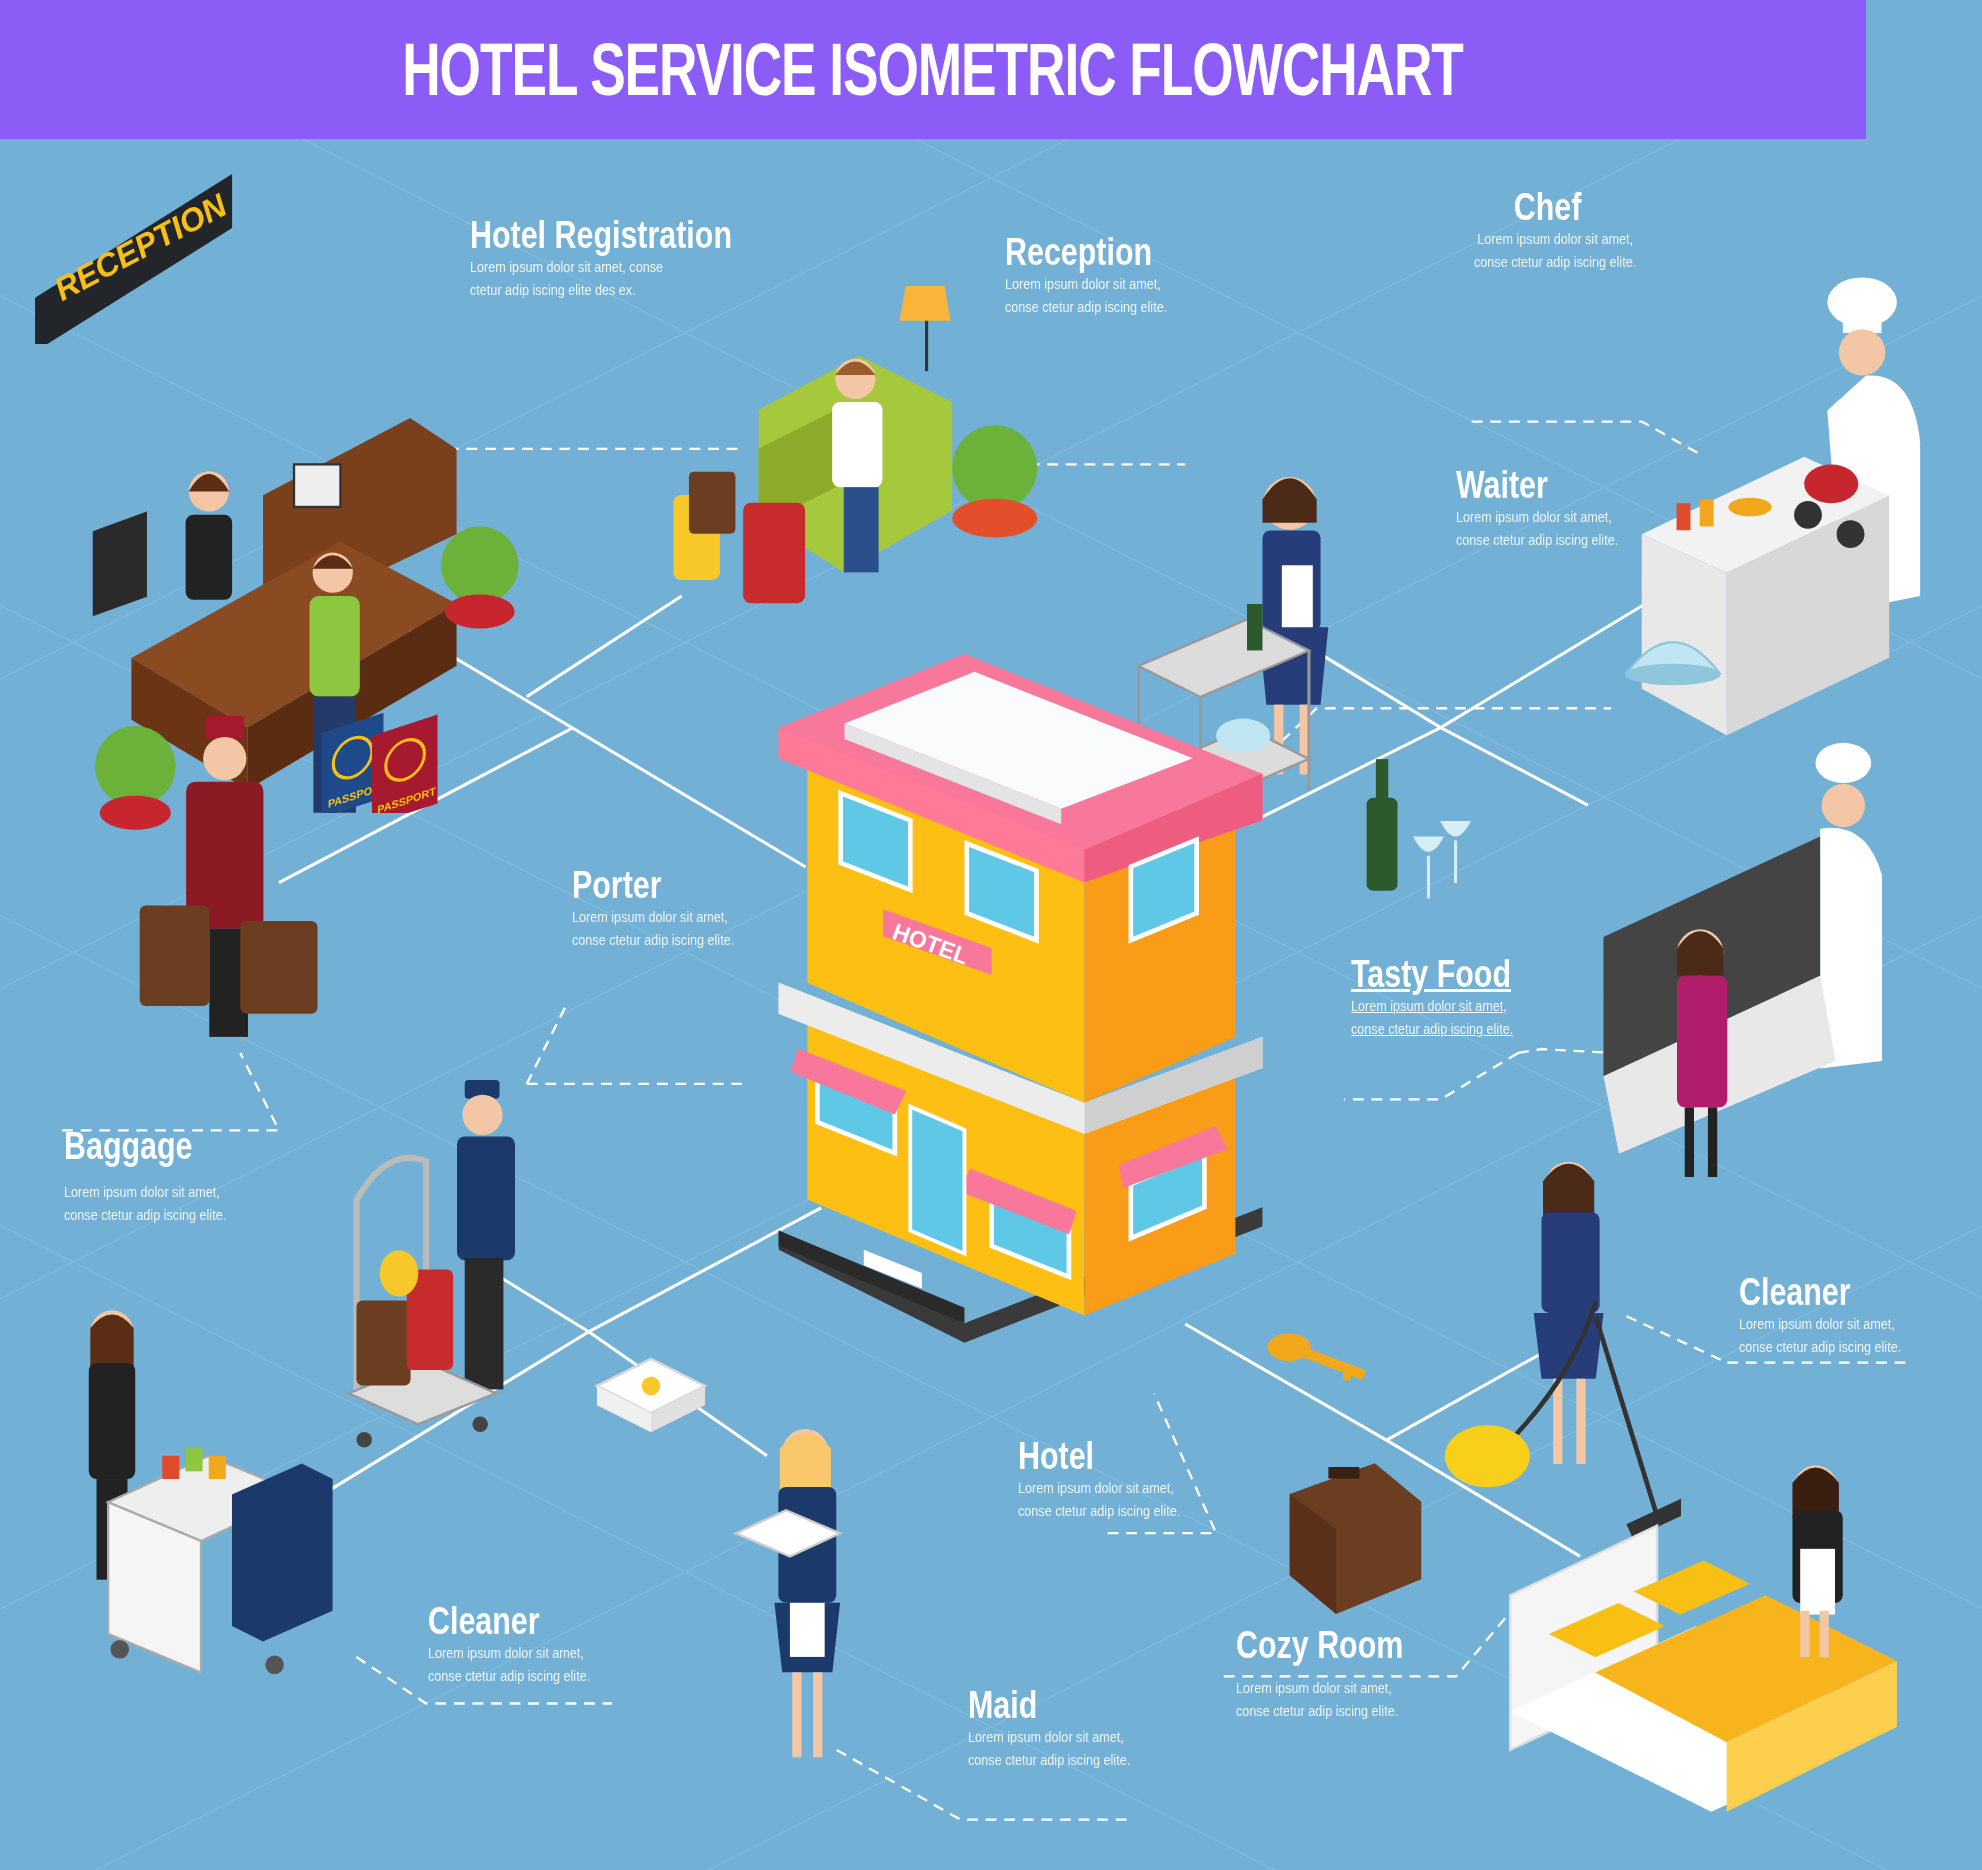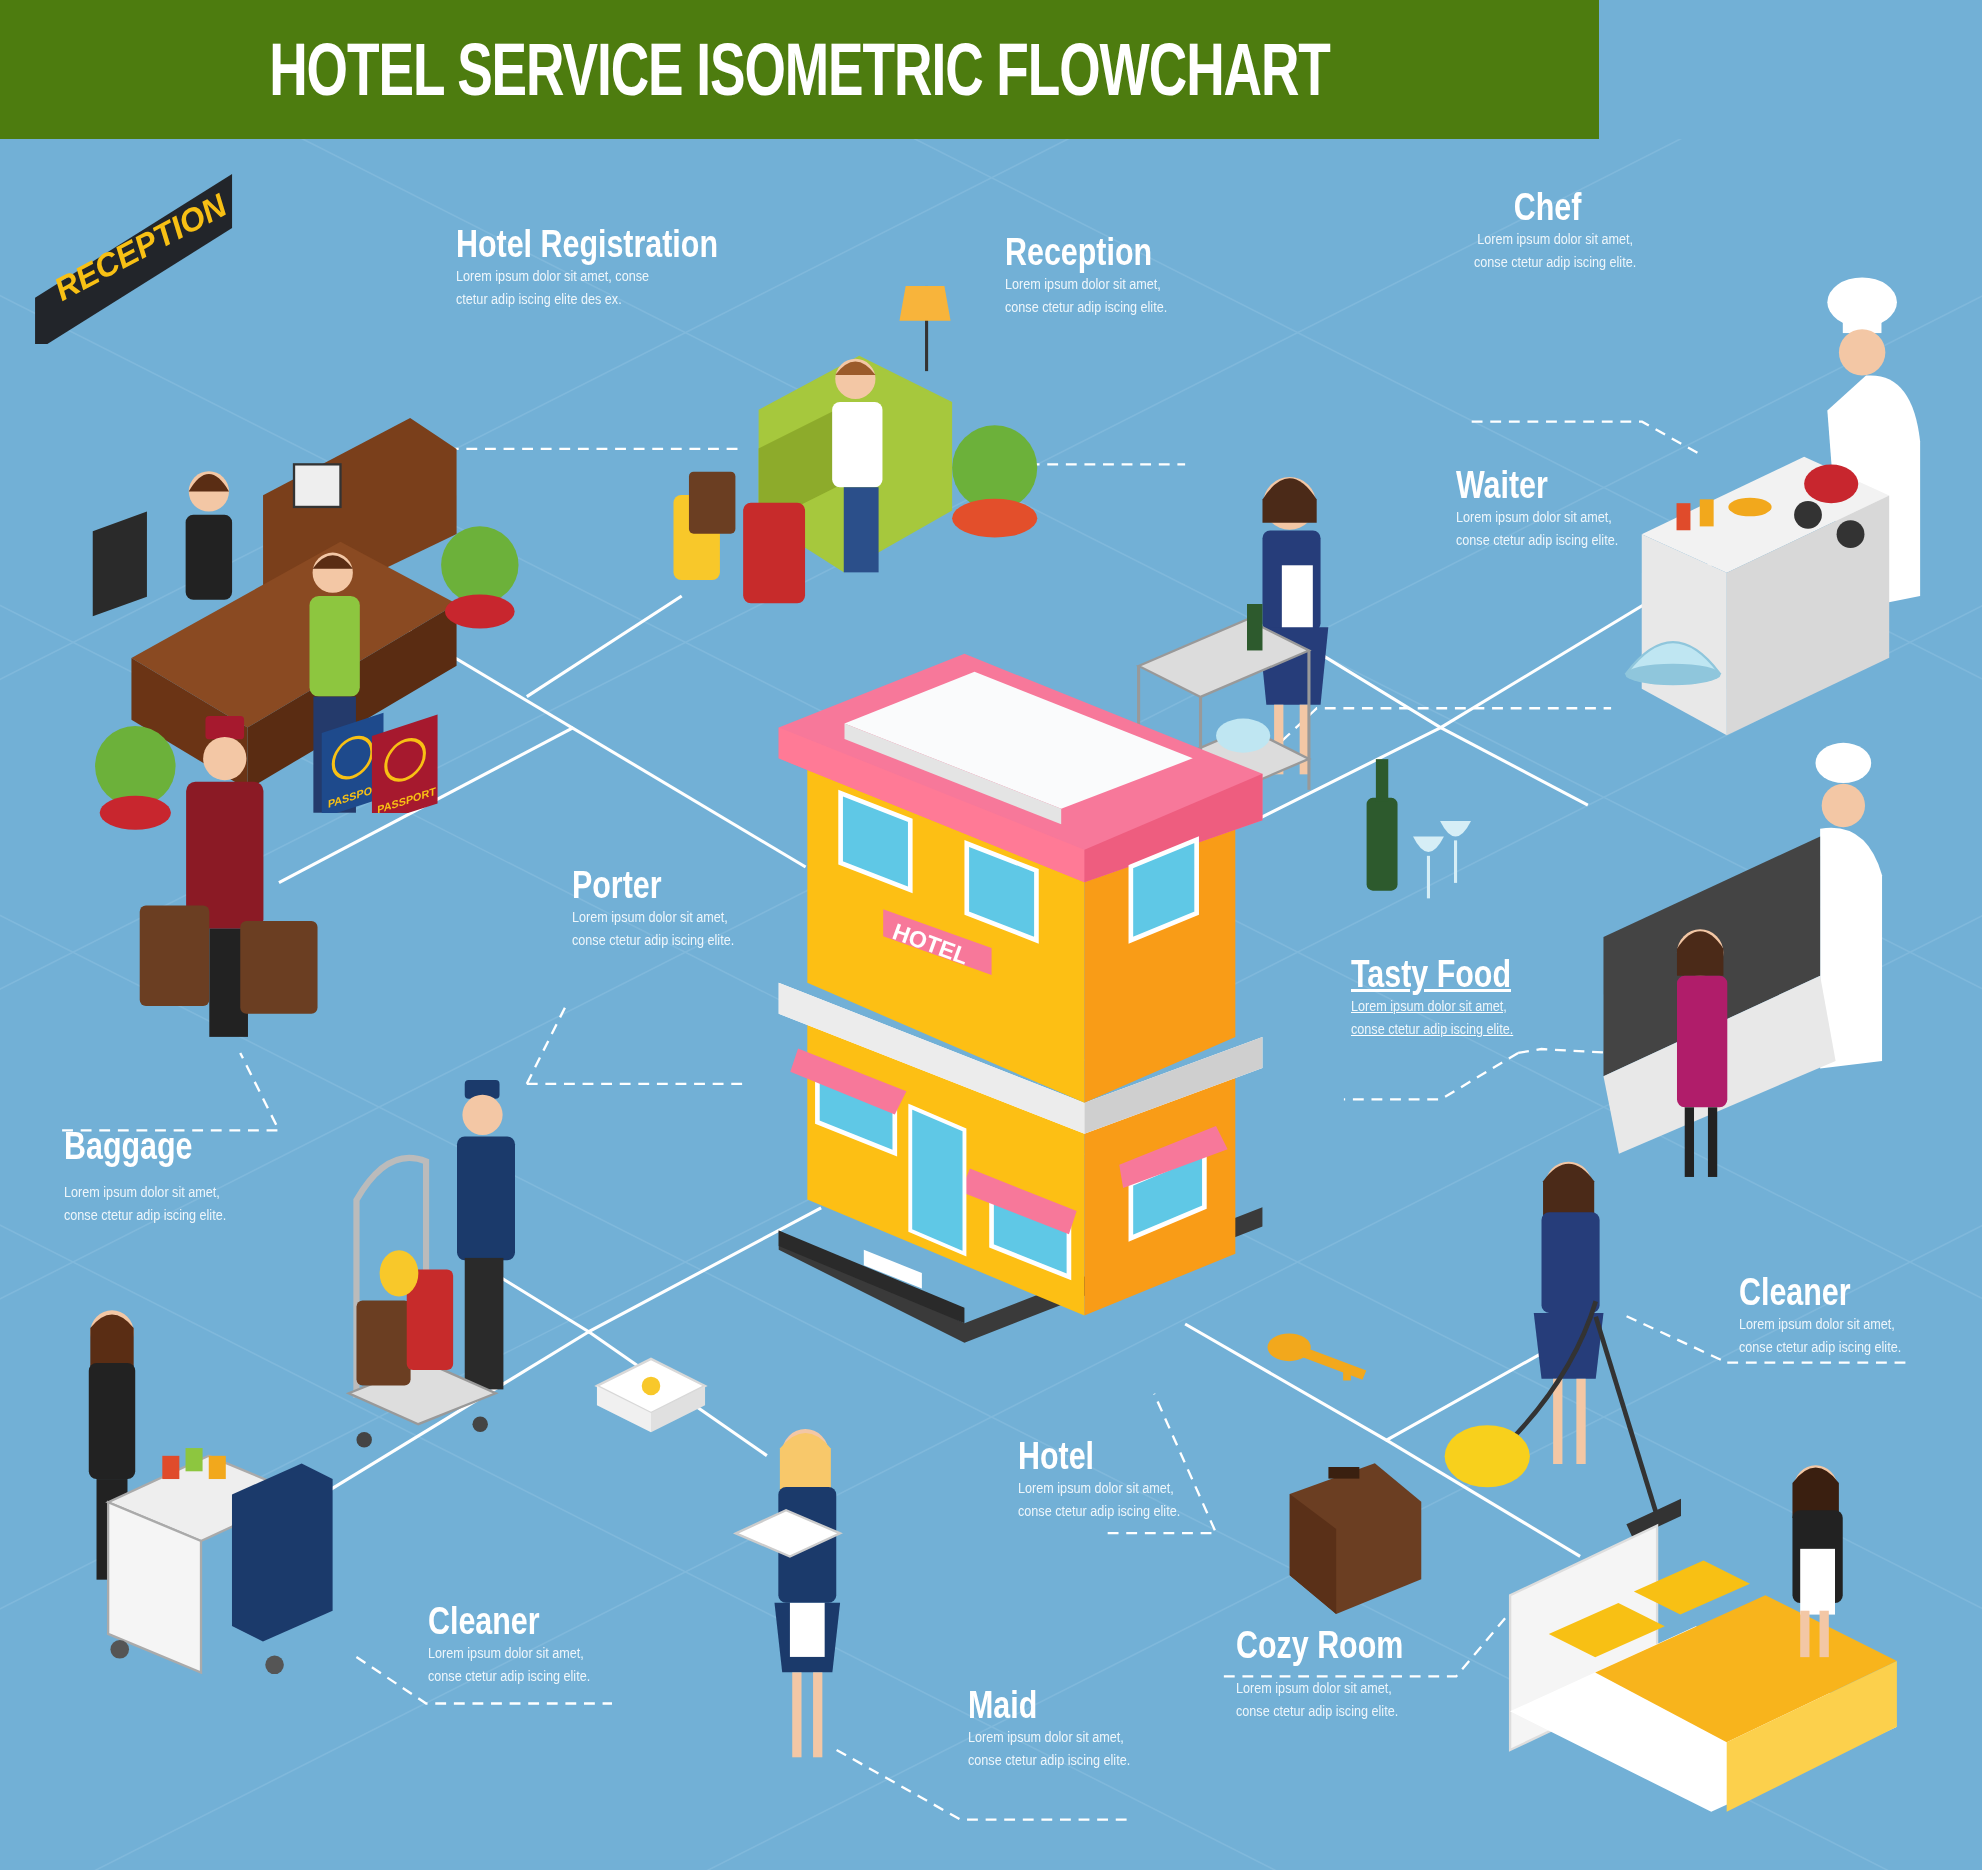--- a/index.html
+++ b/index.html
@@ -2,22 +2,22 @@
 <html style="font-size:12.4px"><head>
 <meta charset="utf-8">
 <style>
   html, body { margin: 0; padding: 0; }
   body {
     width: 1983px; height: 1870px; position: relative; overflow: hidden;
     background: #72b0d6;
     font-family: "Liberation Sans", "DejaVu Sans", sans-serif;
   }
   .header {
-    position: absolute; left: 0; top: 0; width: 1599px; height: 139px;
-    background: #4d7c0f; display: flex; align-items: center; justify-content: center;
+    position: absolute; left: 0; top: 0; width: 1866px; height: 139px;
+    background: #8b5cf6; display: flex; align-items: center; justify-content: center;
   }
   .header h1 {
     margin: 0; color: #ffffff; font-family: "Liberation Sans", "DejaVu Sans", sans-serif;
     font-weight: 700; font-size: 74px; letter-spacing: -1.5px;
     transform: scaleX(0.72); transform-origin: center; white-space: nowrap;
   }
   #canvas { position: absolute; left: 0; top: 139px; width: 1983px; height: 1731px; }
   .grid-svg, .lines-svg { position: absolute; left: 0; top: 0; }
 
   .label { position: absolute; color: #fff; }
@@ -399,21 +399,21 @@
 
       <circle cx="405" cy="40" r="28" fill="#f3c7a5"></circle>
       <path d="M375,35 Q405,-5 435,35 L435,80 L375,80Z" fill="#3a1f10"></path>
       <rect x="375" y="70" width="65" height="120" rx="10" fill="#222"></rect>
       <rect x="385" y="120" width="45" height="85" fill="#fff"></rect>
       <rect x="385" y="200" width="12" height="60" fill="#f3c7a5"></rect>
       <rect x="410" y="200" width="12" height="60" fill="#f3c7a5"></rect>
     </svg>
   </div>
 
-  <div class="label" style="left:456px; top:74px;margin-top:9px;">
+  <div class="label" style="left:470px; top:74px;">
     <span class="title">Hotel Registration</span>
     <span class="desc">
       <span>Lorem  ipsum  dolor  sit  amet,  conse</span>
         <span>ctetur adip iscing elite des ex.</span>
     </span>
   </div>
 
   <div class="label" style="left:1005px; top:91px;">
     <span class="title">Reception</span>
     <span class="desc">

